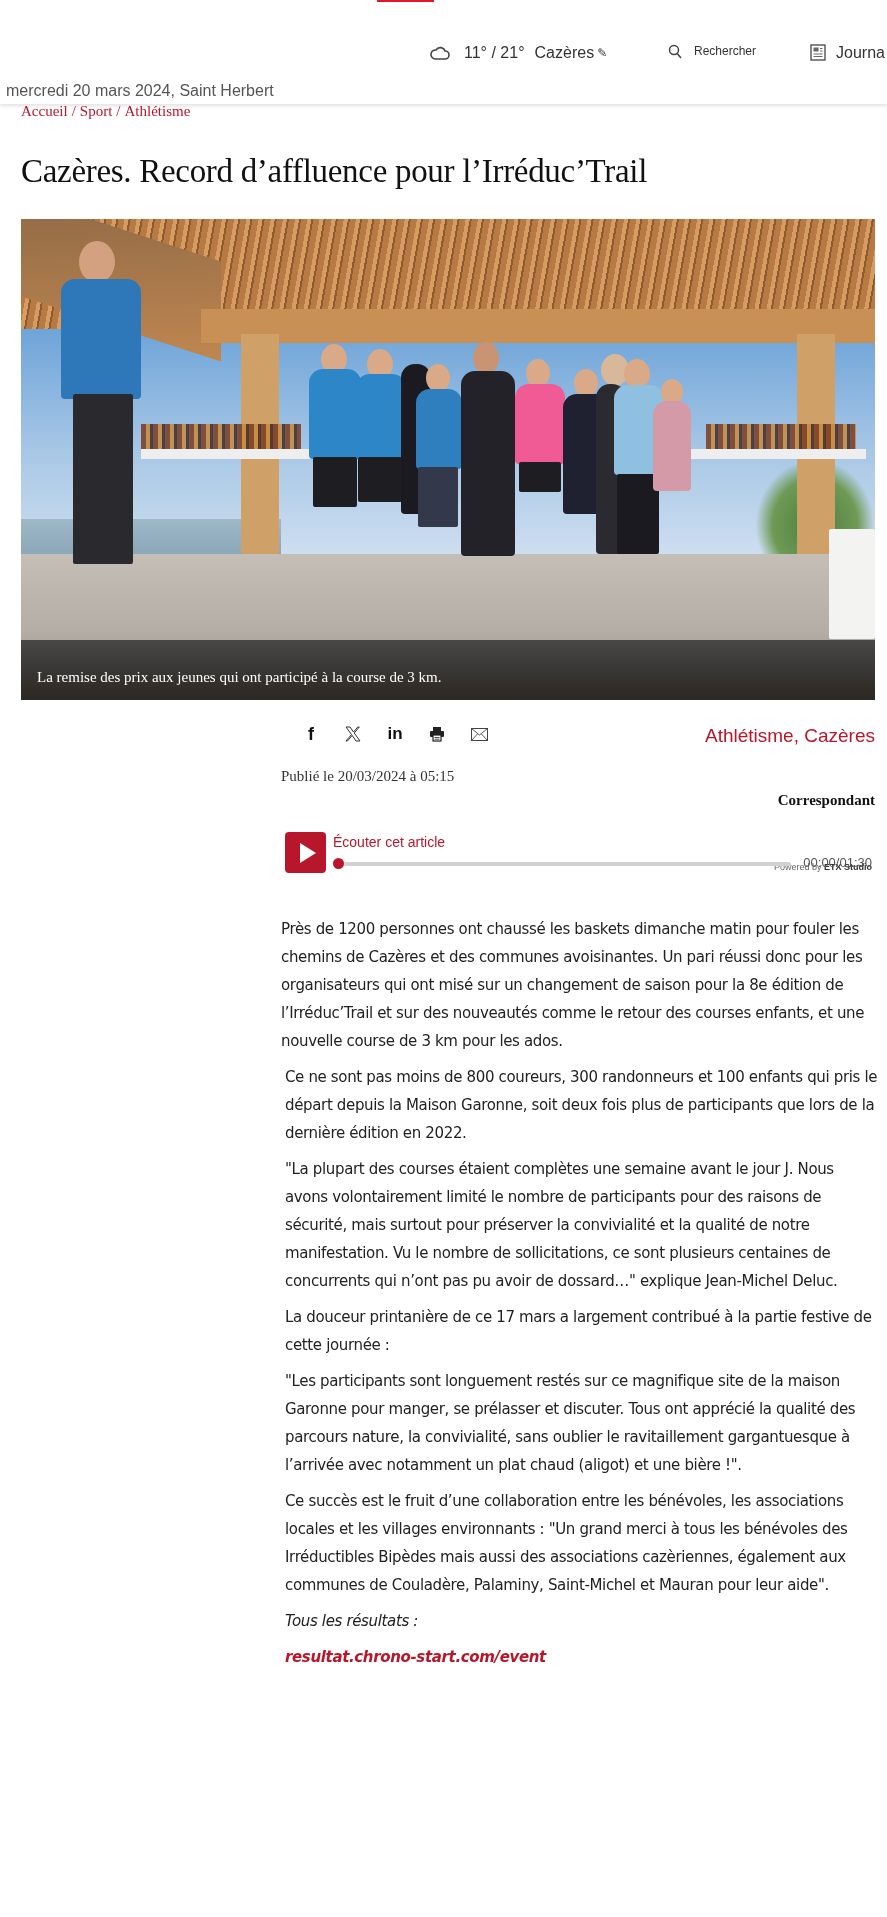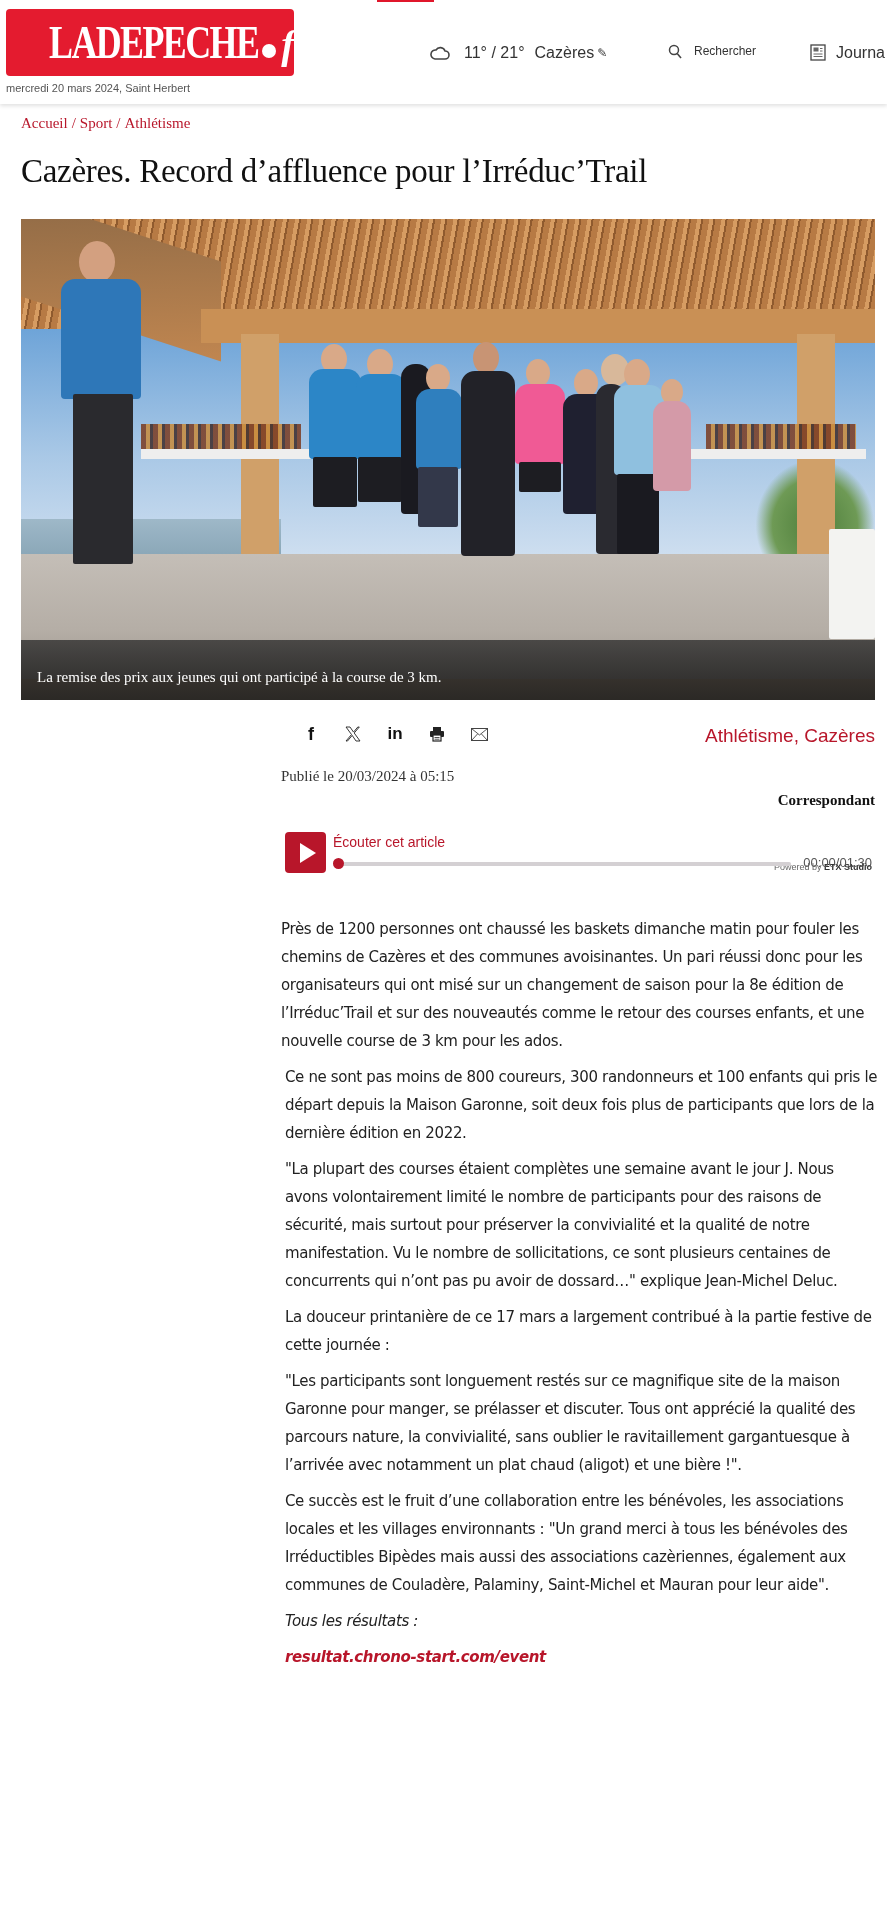--- a/index.html
+++ b/index.html
@@ -7,33 +7,33 @@
   body { font-family: "Liberation Sans", sans-serif; color: #222; position: relative; min-height: 1917px; overflow: hidden; }
 
   
   .topbar-accent { position: absolute; left: 377px; top: 0; width: 57px; height: 2px; background: #e0162b; }
   .header { position: absolute; left: 0; top: 0; width: 887px; height: 104px; background: #fff; box-shadow: 0 2px 4px rgba(0,0,0,0.12); }
   .logo { position: absolute; left: 6px; top: 9px; width: 288px; height: 67px; background: #e41b2f; border-radius: 4px; display: flex; align-items: center; justify-content: center; }
   .logo-main { font-family: "Liberation Serif", serif; color: #fff; font-size: 46px; font-weight: bold; letter-spacing: -2px; transform: scaleX(0.78); transform-origin: right center; display: inline-block; white-space: nowrap; }
   .logo-dot { display: inline-block; width: 14px; height: 14px; border-radius: 50%; background: #fff; margin: 0 5px 0 4px; vertical-align: -4px; }
   .logo-fr { font-family: "Liberation Serif", serif; color: #fff; font-style: italic; font-weight: bold; font-size: 40px; }
   .logo-wrap { display: flex; align-items: baseline; }
-  .date-line { position: absolute; left: 6px; top: 82px; font-size: 11px; color: #555; }
+  .date-line { position: absolute; left: 6px; top: 82px; font-size: 16px; color: #555; }
 
   .weather { position: absolute; left: 430px; top: 44px; display: flex; align-items: center; font-size: 16px; color: #333; }
   .weather svg { margin-right: 14px; }
   .weather .temp { margin-right: 10px; }
   .weather .pencil { margin-left: 3px; font-size: 12px; }
   .search { position: absolute; left: 668px; top: 44px; display: flex; align-items: flex-start; font-size: 12px; color: #333; }
   .search svg { margin-right: 12px; }
   .journal { position: absolute; left: 810px; top: 44px; display: flex; align-items: flex-start; font-size: 16px; color: #333; white-space: nowrap; }
   .journal svg { margin-right: 10px; }
 
   
-  .breadcrumb { position: absolute; left: 21px; top: 115px; font-family: "Liberation Serif", serif; font-size: 15px; color: #b8162a; }
+  .breadcrumb { position: absolute; left: 21px; top: 103px; font-family: "Liberation Serif", serif; font-size: 15px; color: #b8162a; }
   .breadcrumb .sep { color: #b8162a; margin: 0 4px; }
 
   .title { position: absolute; left: 21px; top: 153px; font-family: "Liberation Serif", serif; font-size: 33px; font-weight: normal; color: #111; letter-spacing: -0.3px; }
 
   
   .photo { position: absolute; left: 21px; top: 219px; width: 854px; height: 481px; overflow: hidden; background: #a58a6a; }
   .photo .ceiling { position: absolute; left: 0; top: 0; width: 100%; height: 110px;
     background: repeating-linear-gradient(100deg, #b77a44 0 6px, #d69c62 6px 10px, #8f5a2e 10px 12px); }
   .photo .beam { position: absolute; left: 180px; top: 90px; width: 674px; height: 34px; background: #c99055; }
   .photo .beam-left { position: absolute; left: 0; top: 10px; width: 200px; height: 100px; background: linear-gradient(160deg,#8f6a46,#c08650); transform: skewY(18deg); }
@@ -76,27 +76,20 @@
   .body-text { position: absolute; left: 281px; top: 915px; width: 600px; font-family: "DejaVu Sans", sans-serif; font-size: 15px; line-height: 28px; color: #222; }
   .body-text p { margin-bottom: 8px; letter-spacing: -0.35px; }
   .body-text p.indent { padding-left: 4px; }
   .body-text p.italic { font-style: italic; }
   .body-text a { color: #b8162a; font-style: italic; font-weight: bold; text-decoration: none; }
 </style>
 </head>
 <body>
 
 <div class="header">
-  <div class="logo">
-    <div class="logo-wrap">
-      <span class="logo-main">LADEPECHE</span>
-      <span class="logo-dot"></span>
-      <span class="logo-fr">fr</span>
-    </div>
-  </div>
   <div class="date-line">mercredi 20 mars 2024, Saint Herbert</div>
 
   <div class="weather">
     <svg width="20" height="14" viewBox="0 0 20 14">
       <path d="M5 13 H15 A4 4 0 0 0 15 5 A5 5 0 0 0 6 4 A4.5 4.5 0 0 0 5 13 Z" fill="none" stroke="#444" stroke-width="1.6"></path>
     </svg>
     <span class="temp">11° / 21°</span>
     <span>Cazères</span>
     <span class="pencil">✎</span>
   </div>

